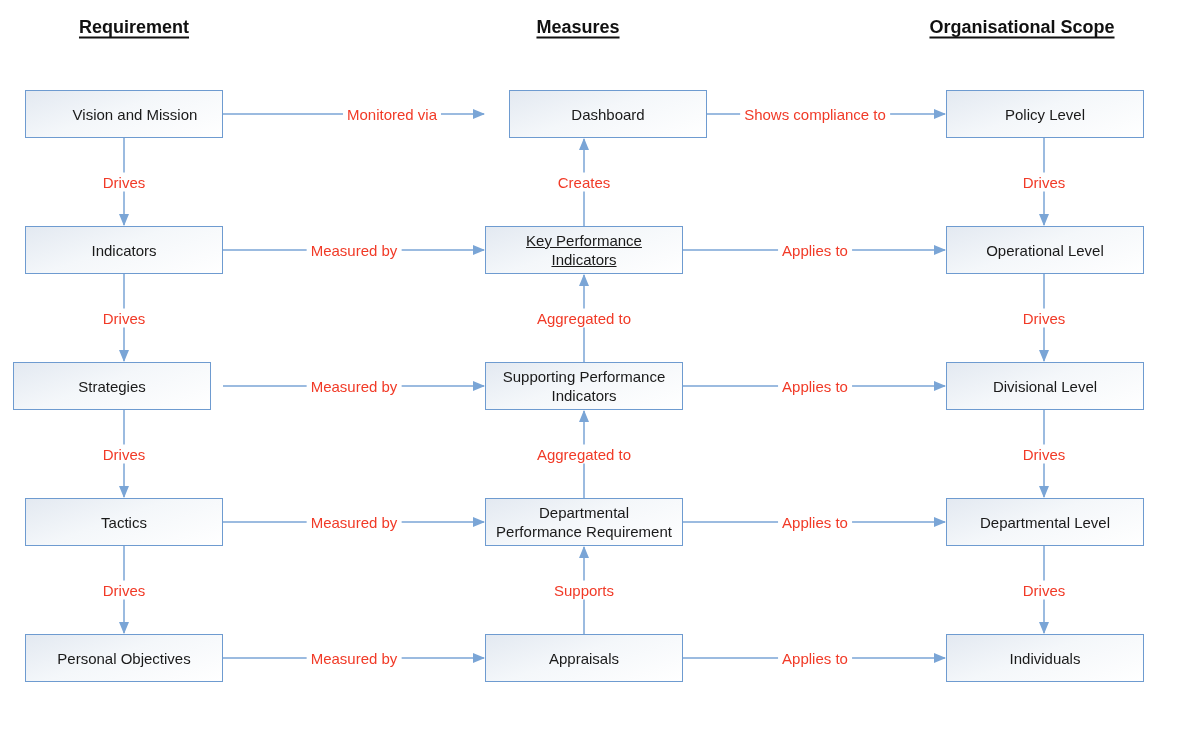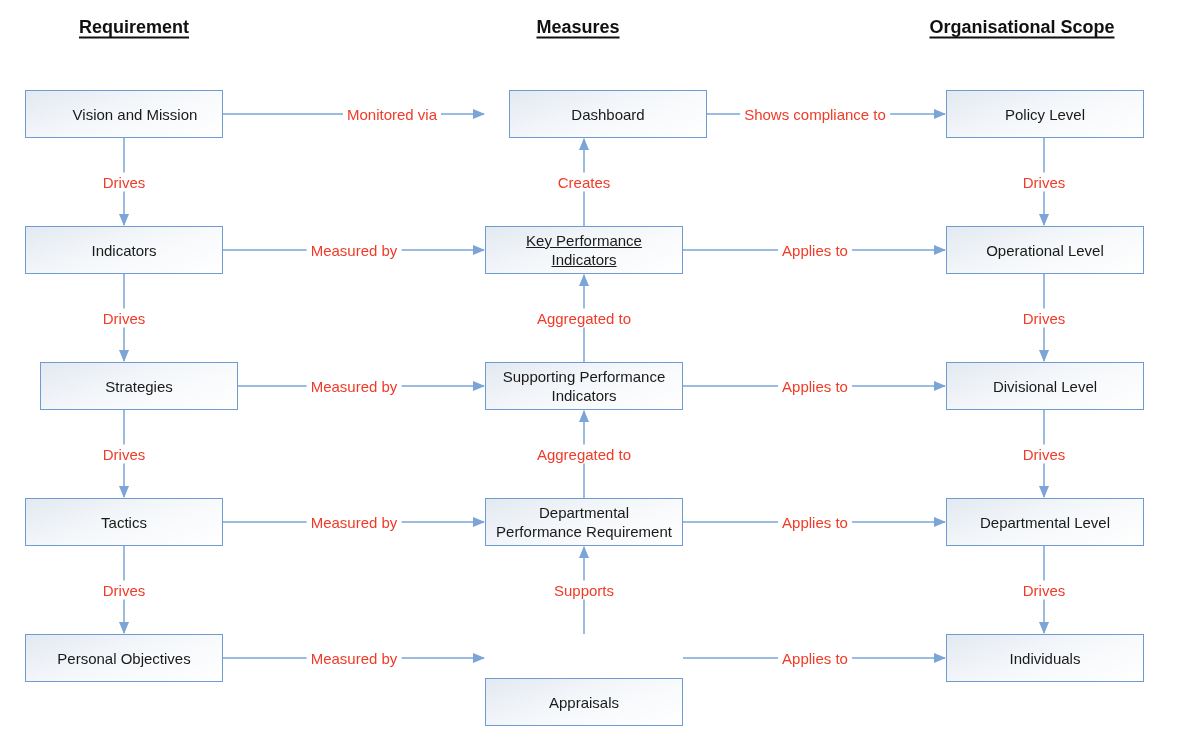--- a/index.html
+++ b/index.html
@@ -88,32 +88,32 @@
       <line x1="1044" y1="546" x2="1044" y2="633" marker-end="url(#arrow)"></line>
     </g>
   </svg>
 
   <div class="col-header" style="left:134px;top:27px;text-align:right;">Requirement</div>
   <div class="col-header" style="left:578px;top:27px;">Measures</div>
   <div class="col-header" style="left:1022px;top:27px;">Organisational Scope</div>
 
   <div class="node" style="left:25px;top:90px;padding-left:22px;">Vision and Mission</div>
   <div class="node" style="left:25px;top:226px;">Indicators</div>
-  <div class="node" style="left:40px;top:362px;">Strategies</div>
+  <div class="node" style="left:13px;top:362px;">Strategies</div>
   <div class="node" style="left:25px;top:498px;">Tactics</div>
   <div class="node" style="left:25px;top:634px;text-align:center;">Personal Objectives</div>
 
   <div class="node" style="left:509px;top:90px;">Dashboard</div>
   <div class="node" style="left:485px;top:226px;text-decoration:underline;">Key Performance
 Indicators</div>
   <div class="node" style="left:485px;top:362px;">Supporting Performance
 Indicators</div>
   <div class="node" style="left:485px;top:498px;">Departmental
 Performance Requirement</div>
-  <div class="node" style="left:485px;top:634px;margin-top:44px;">Appraisals</div>
+  <div class="node" style="left:485px;top:634px;">Appraisals</div>
 
   <div class="node" style="left:946px;top:90px;">Policy Level</div>
   <div class="node" style="left:946px;top:362px;">Divisional Level</div>
   <div class="node" style="left:946px;top:226px;">Operational Level</div>
   <div class="node" style="left:946px;top:498px;text-align:right;">Departmental Level</div>
   <div class="node" style="left:946px;top:634px;">Individuals</div>
 
   <div class="edge-label" style="left:354px;top:114px;margin-left:38px;">Monitored via</div>
   <div class="edge-label" style="left:354px;top:250px;">Measured by</div>
   <div class="edge-label" style="left:354px;top:386px;">Measured by</div>

